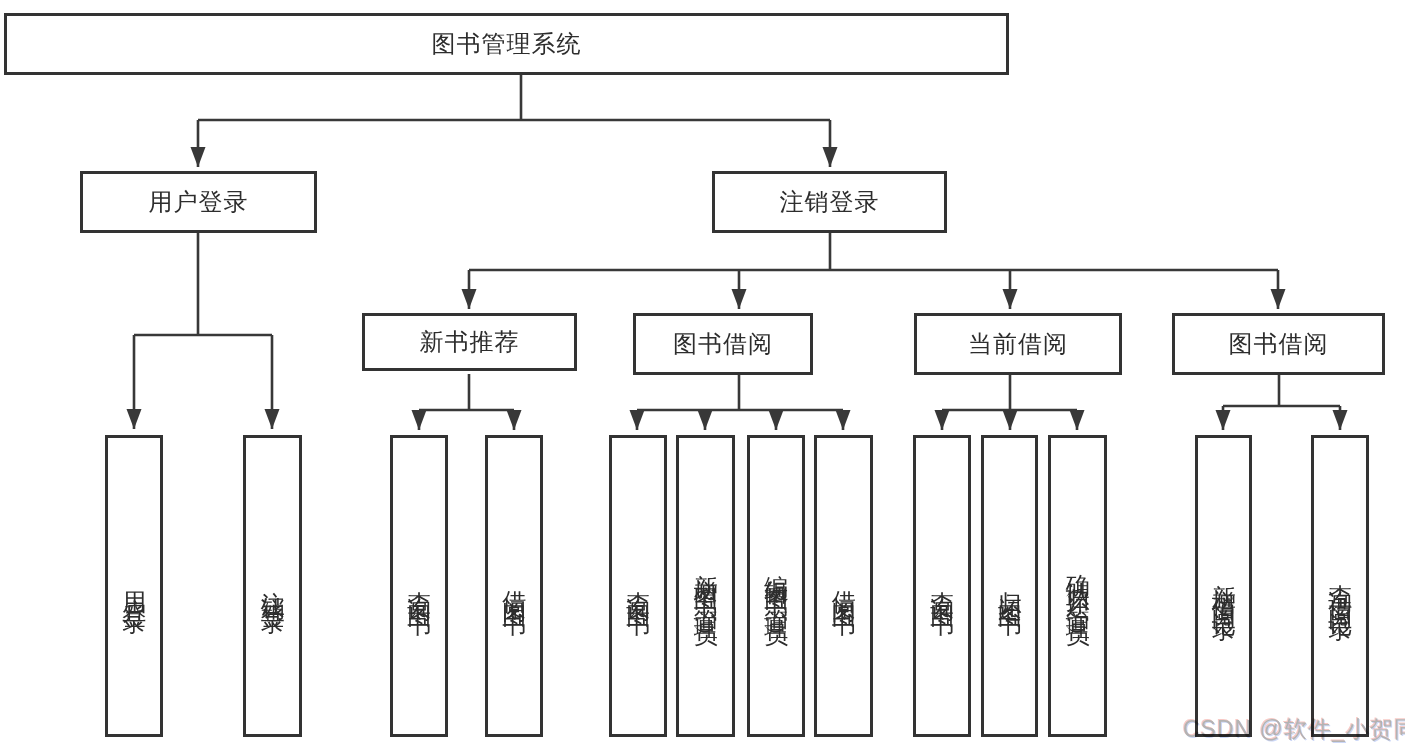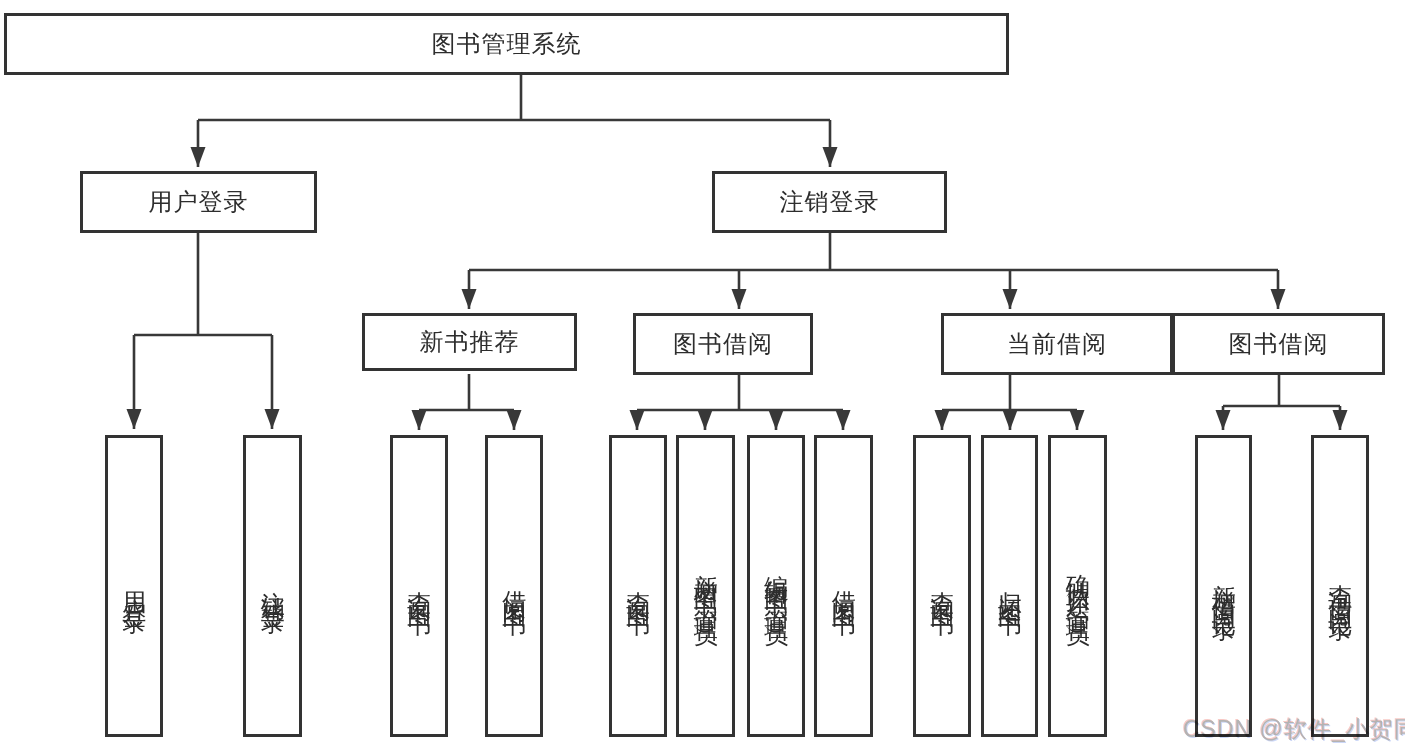--- a/index.html
+++ b/index.html
@@ -97,21 +97,21 @@
   <div class="box h" style="left:712px;top:171px;width:235px;height:62px">
     <span>注销登录</span>
   </div>
 
   <div class="box h" style="left:362px;top:313px;width:215px;height:58px">
     <span>新书推荐</span>
   </div>
   <div class="box h" style="left:633px;top:313px;width:180px;height:62px">
     <span>图书借阅</span>
   </div>
-  <div class="box h" style="left:941px;top:313px;width:232px;height:62px">
+  <div class="box h" style="left:914px;top:313px;width:208px;height:62px">
     <span>当前借阅</span>
   </div>
   <div class="box h" style="left:1172px;top:313px;width:213px;height:62px">
     <span>图书借阅</span>
   </div>
 
   <div class="box v" style="left:105px;top:435px;width:58px;height:302px">
     <span>用户登录</span>
   </div>
   <div class="box v" style="left:243px;top:435px;width:59px;height:302px">

